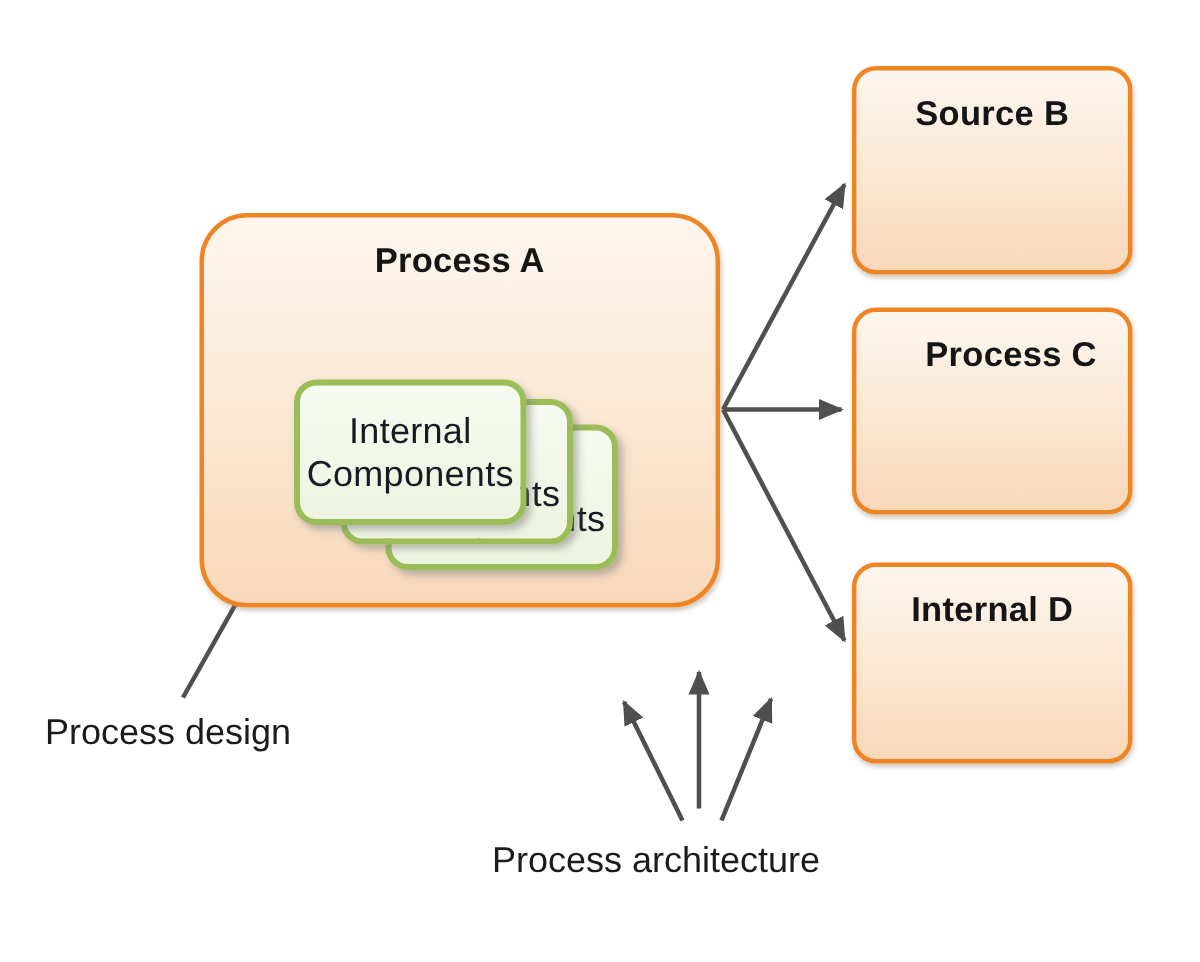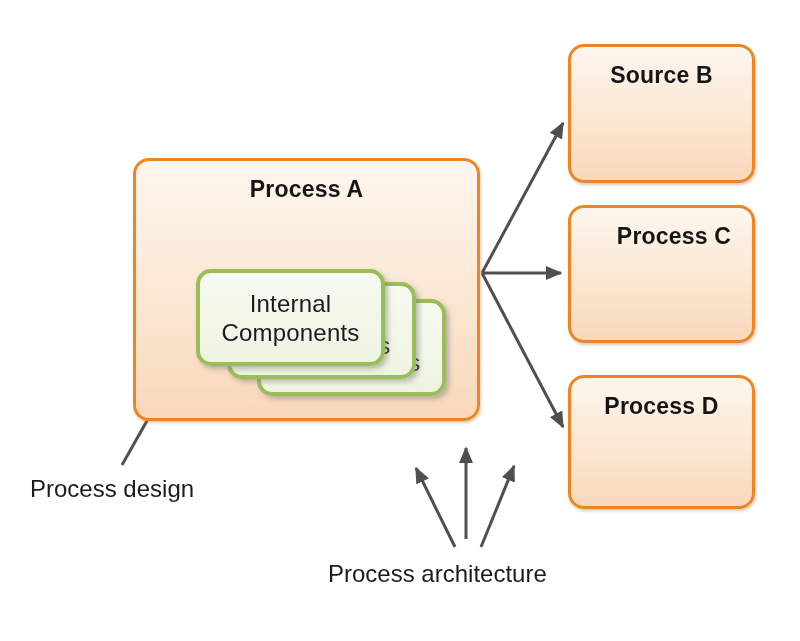--- a/index.html
+++ b/index.html
@@ -24,38 +24,37 @@
   .process-node {
     position: absolute;
     box-sizing: border-box;
     border: 3px solid #ee8522;
     background: linear-gradient(180deg, #fdf6ee 0%, #fbe7d2 55%, #f8d8ba 100%);
     box-shadow: 1px 2px 3px rgba(160, 140, 120, 0.45);
   }
   .process-a {
     left: 133px; top: 142px;
     width: 347px; height: 263px;
-    border-radius: 16px;
-    margin-top: 16px;
+    border-radius: 32px;
   }
   .process-b { left: 568px; top: 44px;  width: 187px; height: 139px; border-radius: 16px; }
   .process-c { left: 568px; top: 205px; width: 187px; height: 138px; border-radius: 16px; padding-left: 25px; }
   .process-d { left: 568px; top: 375px; width: 187px; height: 134px; border-radius: 16px; }
   .node-title {
     margin-top: 15px;
     text-align: center;
     font-size: 23px;
     font-weight: bold;
     color: #151515;
     letter-spacing: 0.2px;
   }
   .component-card {
     position: absolute;
     box-sizing: border-box;
-    width: 189px; height: 97px;
+    width: 155px; height: 97px;
     border: 4px solid #9abd58;
     border-radius: 15px;
     background: linear-gradient(180deg, #f6faf0 0%, #eef4e1 100%);
     box-shadow: 3px 3px 5px rgba(125, 125, 125, 0.5);
     display: flex;
     align-items: center;
     justify-content: center;
   }
   
   .card-back   { left: 121px; top: 138px; z-index: 1; }
@@ -119,21 +118,21 @@
 
   <div class="process-node process-b">
     <div class="node-title">Source B</div>
   </div>
 
   <div class="process-node process-c">
     <div class="node-title">Process C</div>
   </div>
 
   <div class="process-node process-d">
-    <div class="node-title">Process D</div>
+    <div class="node-title">Internal D</div>
   </div>
 
   <div class="free-label label-design">Process design</div>
 
   <div class="free-label label-architecture">Process architecture</div>
 
 
 </div>
 
 </body></html>

